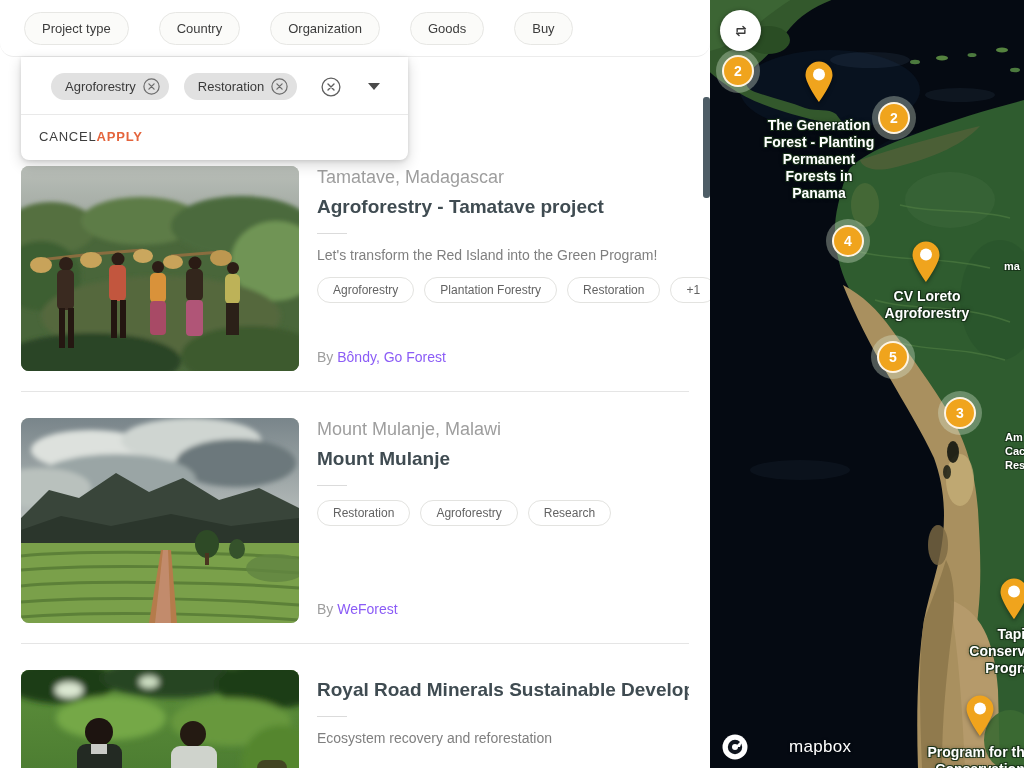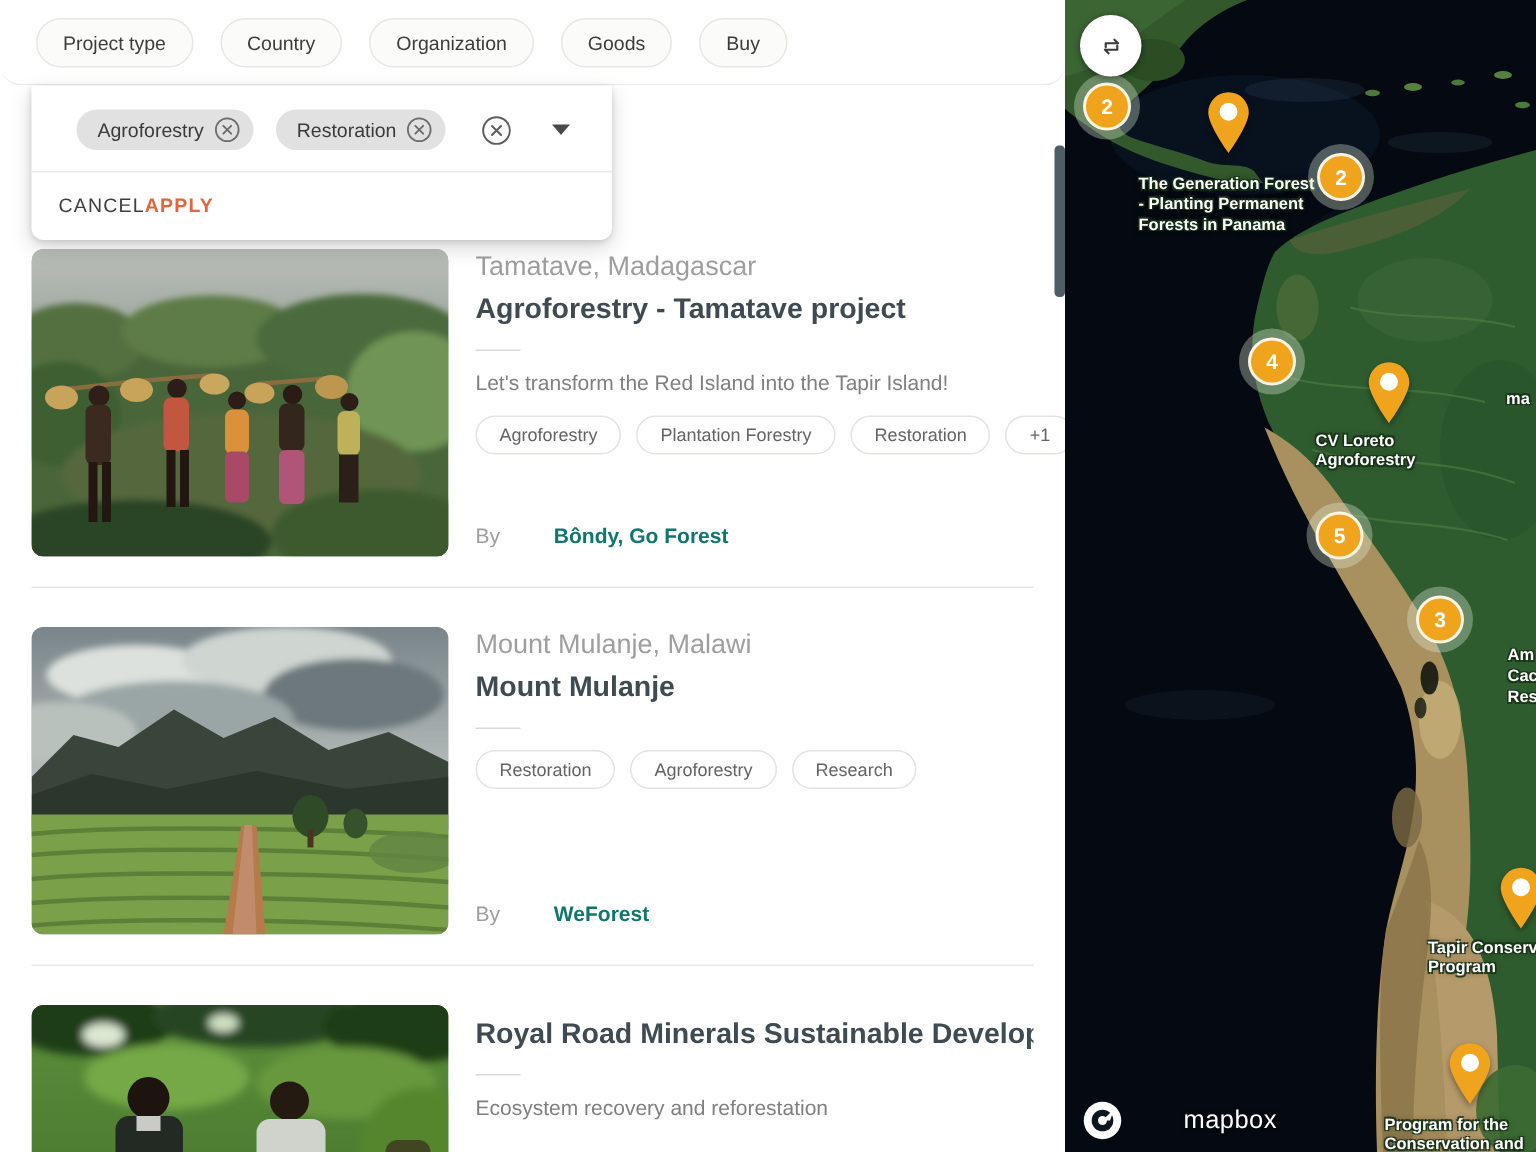--- a/index.html
+++ b/index.html
@@ -2,21 +2,21 @@
 <html><head>
 <meta charset="utf-8">
 <style>
   * { margin:0; padding:0; box-sizing:border-box; }
   html,body { width:1024px; height:768px; overflow:hidden; background:#fff;
               font-family:"Liberation Sans", sans-serif; }
   .app { position:relative; width:1024px; height:768px; }
 
   
   .left-panel { position:absolute; left:0; top:0; width:710px; height:768px; background:#fff; overflow:hidden; }
-  .filter-bar { height:57px; border-bottom:1px solid #ececec; display:flex; align-items:center; gap:18px; padding:0 24px;border-radius:14px; }
+  .filter-bar { height:57px; border-bottom:1px solid #ececec; display:flex; align-items:center; gap:30px; padding:0 24px;border-radius:14px; }
   .filter-pill { border:1px solid #e7e7e4; background:#fbfbf9; border-radius:17px; padding:8px 17px;
                  font-size:13px; color:#3c3c3c; cursor:pointer; white-space:nowrap; }
 
   
   .dropdown { position:absolute; left:21px; top:57px; width:387px; background:#fff; z-index:20;
               border-radius:0 0 8px 8px; box-shadow:0 5px 14px rgba(0,0,0,.16), 0 1px 4px rgba(0,0,0,.12); }
   .chips-row { display:flex; align-items:center; gap:15px; padding:16px 28px 14px 30px; }
   .chip { display:inline-flex; align-items:center; gap:7px; background:#e1e1e1; border-radius:15px;
           padding:5px 9px 5px 14px; font-size:13px; color:#3a3a3a; }
   .circle-x { display:inline-flex; width:17px; height:17px; flex:none; cursor:pointer; }
@@ -38,21 +38,21 @@
   .card-img svg { display:block; width:100%; height:100%; }
   .card-body { position:relative; flex:1; min-width:0; padding-top:1px; }
   .loc { font-size:18px; color:#9e9e9e; }
   .title { margin-top:8px; font-size:19px; font-weight:700; color:#3f4b51; white-space:nowrap; overflow:hidden; }
   .mini-div { width:30px; height:1px; background:#dbdbdb; margin:15px 0 13px; }
   .desc { font-size:14px; color:#7f7f7f; }
   .tags { display:flex; gap:10px; margin-top:14px; }
   .tag { border:1px solid #e3e3e0; border-radius:15px; padding:5px 15px; font-size:12px; color:#636363;
          background:#fff; white-space:nowrap; }
   .byline { position:absolute; left:0; bottom:6px; font-size:14px; color:#9e9e9e; }
-  .byline b { color:#0f766e; font-weight:700;margin-left:32px; }
+  .byline b { color:#8b5cf6; font-weight:400; }
   .row-div { height:1px; background:#e5e5e5; margin:20px 21px 26px; }
 
   
   .map-panel { position:absolute; left:710px; top:0; width:314px; height:768px; overflow:hidden;
                background:#060c15; cursor:grab; }
   .map-panel > svg.basemap { position:absolute; inset:0; }
 
   .swap-btn { position:absolute; left:10px; top:10px; width:41px; height:41px; border-radius:50%;
               background:#fff; box-shadow:0 1px 5px rgba(0,0,0,.45); display:flex; align-items:center;
               justify-content:center; cursor:pointer; z-index:10; }
@@ -67,22 +67,22 @@
   .cl-4 { left:183px; top:357px; }
   .cl-5 { left:250px; top:413px; }
 
   .pin { position:absolute; width:34px; height:42px; margin-left:-17px; cursor:pointer; z-index:7;
          filter:drop-shadow(0 2px 2px rgba(0,0,0,.4)); }
   .pin-1 { left:109px; top:61px; }
   .pin-2 { left:216px; top:241px; }
   .pin-3 { left:304px; top:578px; }
   .pin-4 { left:270px; top:695px; }
 
-  .map-label { position:absolute; transform:translateX(-50%); text-align:left; color:#fff;
-               font-size:11px; font-weight:700; line-height:1.22; z-index:5; white-space:pre-line;
+  .map-label { position:absolute; transform:translateX(-50%); text-align:center; color:#fff;
+               font-size:14px; font-weight:700; line-height:1.22; z-index:5; white-space:pre-line;
                text-shadow:-1px -1px 0 rgba(22,48,24,.85), 1px -1px 0 rgba(22,48,24,.85),
                            -1px 1px 0 rgba(22,48,24,.85), 1px 1px 0 rgba(22,48,24,.85),
                            0 0 4px rgba(0,0,0,.55); }
   .lbl-1 { left:109px; top:117px; width:120px; }
   .lbl-2 { left:217px; top:288px; width:100px; }
   .lbl-3 { left:304px; top:626px; width:124px; }
   .lbl-4 { left:270px; top:744px; width:114px; }
   .edge-lbl { position:absolute; color:#fff; font-size:11px; font-weight:700; line-height:1.25; z-index:5;
               white-space:pre-line; text-align:left;
               text-shadow:-1px -1px 0 rgba(22,48,24,.85), 1px -1px 0 rgba(22,48,24,.85),
@@ -209,21 +209,21 @@
               <circle cx="212" cy="102" r="6" fill="#2c1d16"></circle>
                 <rect x="204" y="108" width="15" height="30" rx="5" fill="#bdb258"></rect>
                 <rect x="205" y="137" width="13" height="32" fill="#2b2018"></rect>
             </g>
           </svg>
         </div>
         <div class="card-body">
           <div class="loc">Tamatave, Madagascar</div>
           <div class="title">Agroforestry - Tamatave project</div>
           <div class="mini-div"></div>
-          <div class="desc">Let's transform the Red Island into the Tapir Island!</div>
+          <div class="desc">Let's transform the Red Island into the Green Program!</div>
           <div class="tags">
             <span class="tag">Agroforestry</span>
             <span class="tag">Plantation Forestry</span>
             <span class="tag">Restoration</span>
             <span class="tag">+1</span>
           </div>
           <div class="byline">
             <span>By</span>
             <b>Bôndy, Go Forest</b>
           </div>

